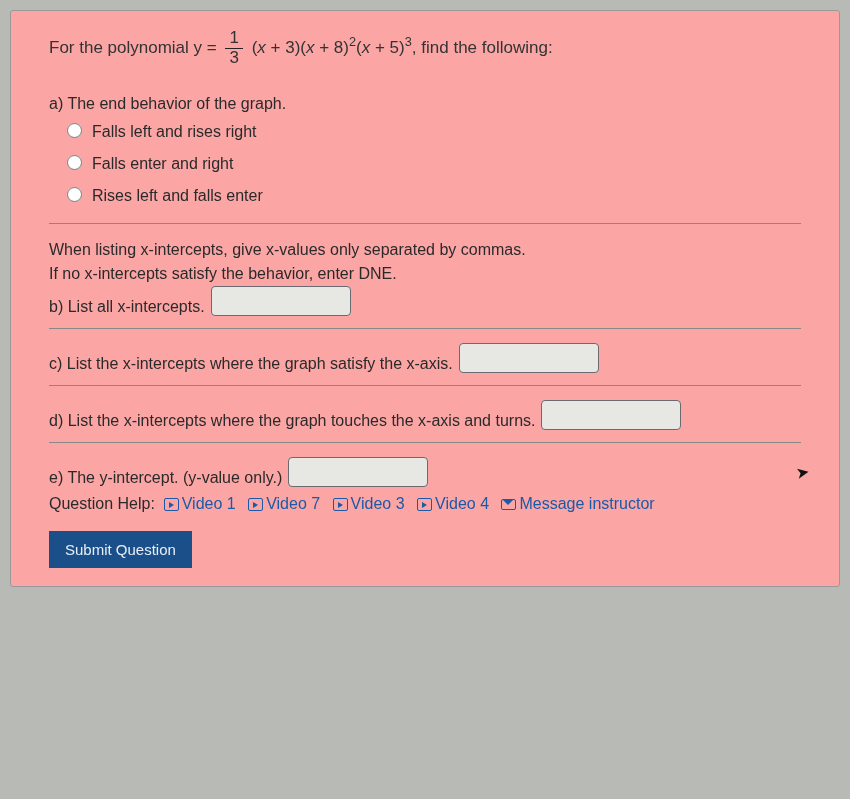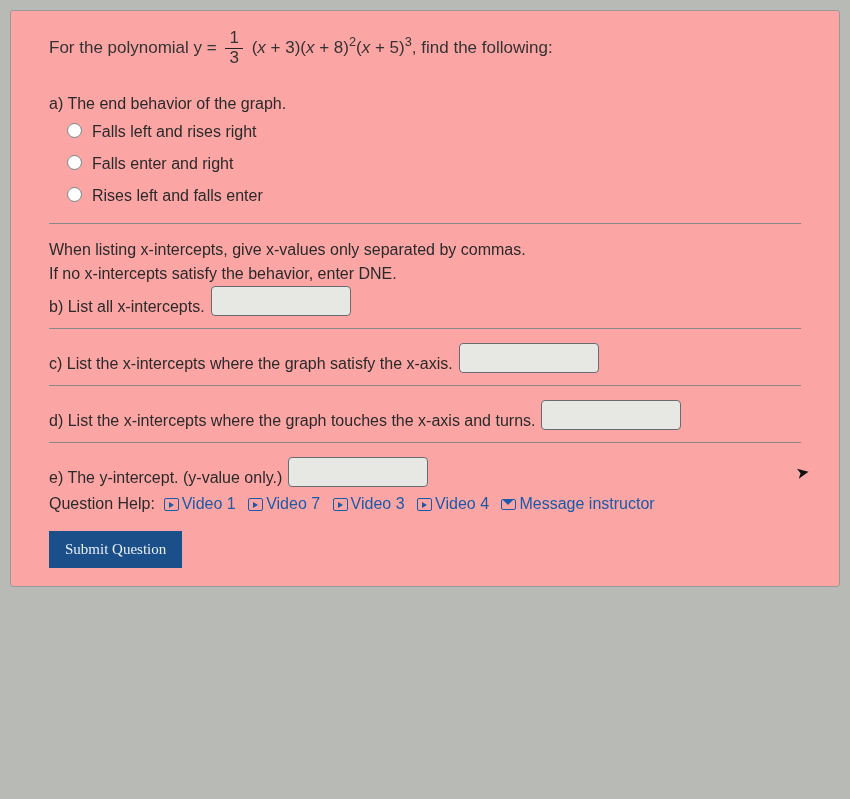--- a/index.html
+++ b/index.html
@@ -139,21 +139,20 @@
     border-top:5px solid #1a5aa8;
   }
   .submit-btn {
     background: #1b4f8a;
     color: #e8eef6;
     border: none;
     padding: 10px 16px;
     font-size: 15px;
     margin-top: 18px;
     cursor: pointer;
-    font-family: Liberation Serif, serif;
   }
   .cursor-icon {
     position: absolute;
     right: 30px;
     bottom: 104px;
     font-size: 16px;
     color: #111;
     transform: rotate(-10deg);
   }
 </style>

